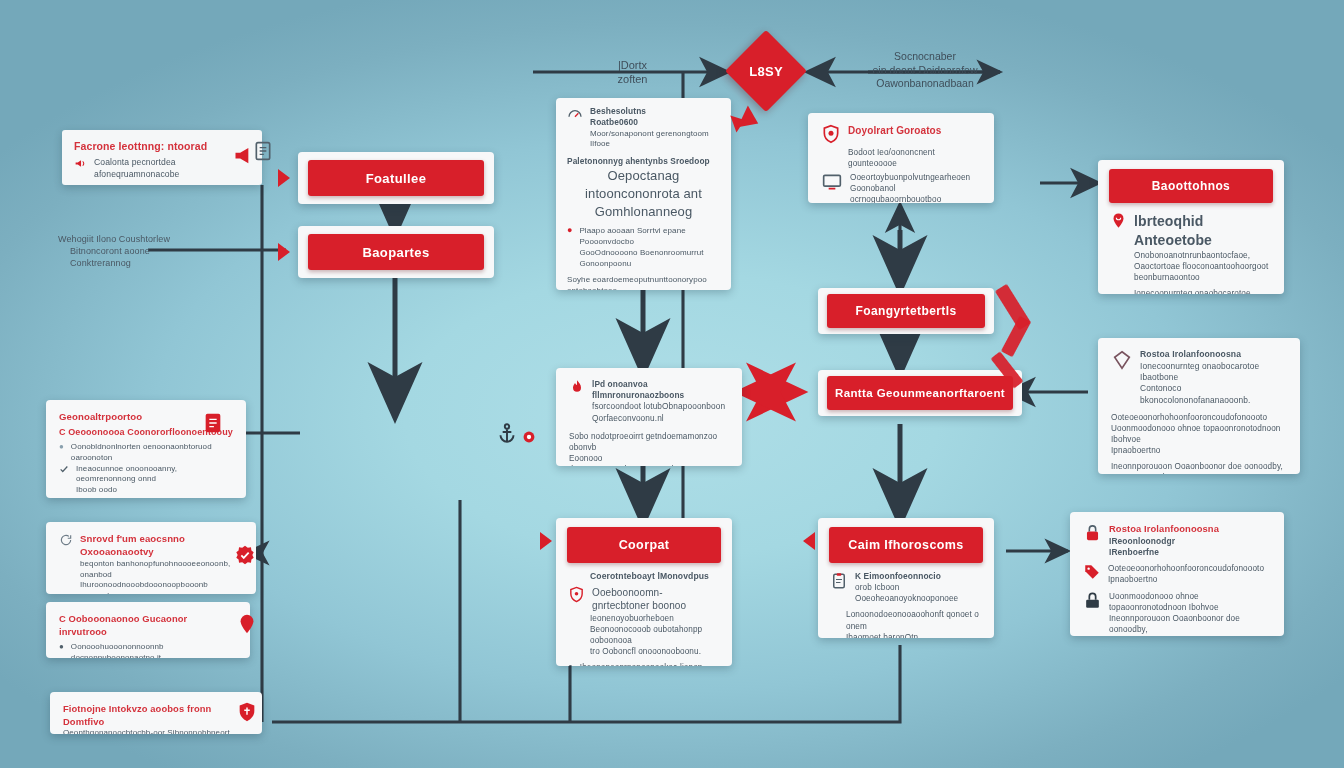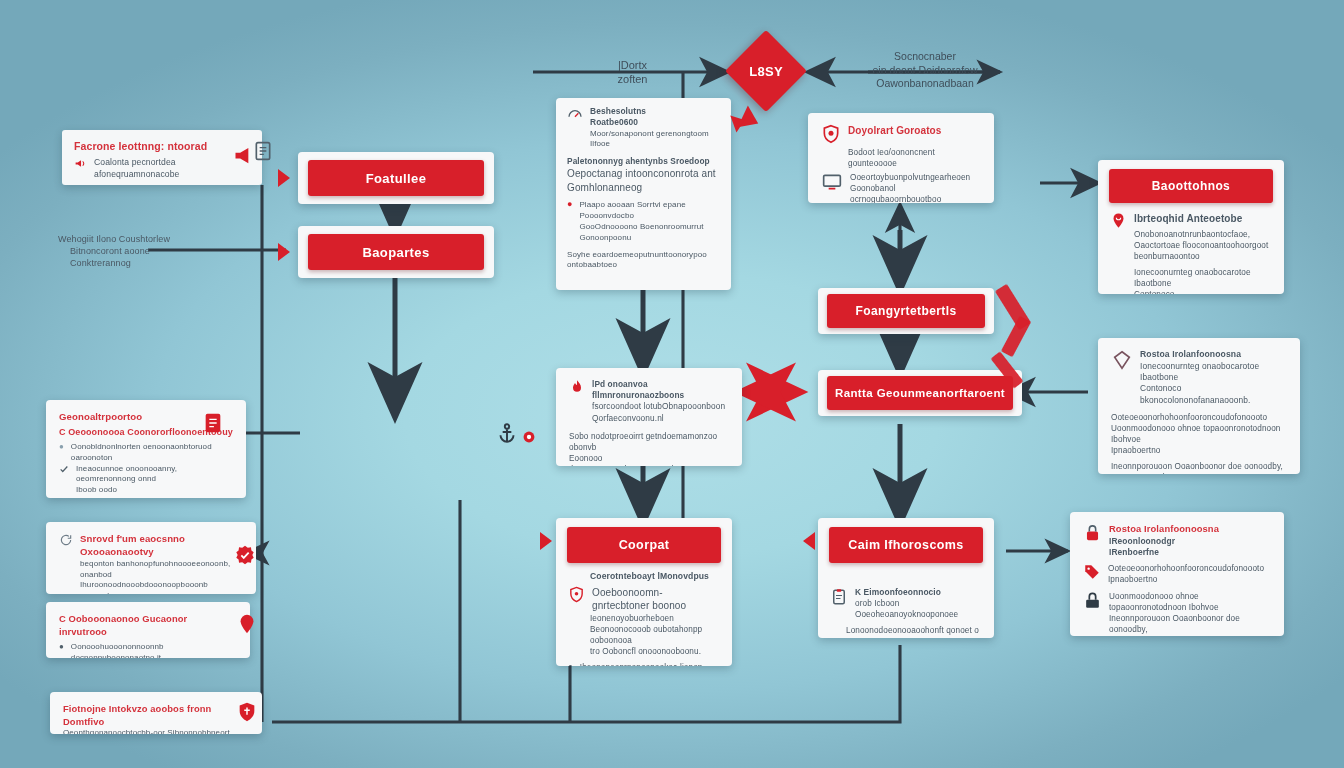--- a/index.html
+++ b/index.html
@@ -194,21 +194,21 @@
           <path d="M3 16a9 9 0 1118 0" fill="none" stroke="#51606B" stroke-width="2"></path>
           <path d="M12 16l5-5" stroke="#D81F2A" stroke-width="2"></path>
         </svg>
         <div>
           <div class="blur" style="font-size:8.4px;font-weight:bold;">Beshesolutns</div>
           <div class="blur" style="font-size:8.4px;font-weight:bold;">Roatbe0600</div>
           <div class="blur" style="font-size:8px;">Moor/sonaponont gerenongtoom Ilfooe</div>
         </div>
       </div>
       <div class="blur" style="font-size:8.3px;font-weight:bold;margin-top:6px;">Paletononnyg ahentynbs Sroedoop</div>
-      <div class="blur" style="font-size:10px;">Oepoctanag intooncononrota ant Gomhlonanneog</div>
+      <div class="blur" style="font-size:13px;text-align:center;">Oepoctanag intooncononrota ant Gomhlonanneog</div>
       <div class="row" style="margin-top:6px;">
         <span style="color:#D81F2A;font-size:9px;line-height:1;">●</span>
         <div>
           <div class="blur" style="font-size:8px;">Plaapo aooaan Sorrtvi epane Poooonvdocbo</div>
           <div class="blur" style="font-size:8px;">GooOdnoooono Boenonroomurrut Gonoonpoonu</div>
         </div>
       </div>
       <div class="blur" style="font-size:8px;margin-top:6px;">Soyhe eoardoemeoputnunttoonorypoo ontobaabtoeo</div>
 
     </div>
@@ -240,21 +240,21 @@
   <div class="card" style="left:1098px;top:160px;width:186px;height:134px;">
     <div class="hdrwrap">
       <div class="hdr" style="height:34px;font-size:12px;">Baoottohnos</div>
     </div>
     <div class="body" style="padding:9px 12px;">
       <div class="row">
         <svg class="icon" width="17" height="17" viewBox="0 0 24 24">
           <path d="M12 2a7 7 0 017 7c0 5-7 13-7 13S5 14 5 9a7 7 0 017-7z" fill="#D81F2A"></path>
           <path d="M9 8a3 3 0 006 0" stroke="#fff" stroke-width="1.6" fill="none"></path>
         </svg>
-        <div class="blur" style="font-size:10px;font-weight:bold;">lbrteoqhid Anteoetobe</div>
+        <div class="blur" style="font-size:14px;font-weight:bold;">lbrteoqhid Anteoetobe</div>
       </div>
       <div style="margin-left:24px;">
         <div class="blur" style="font-size:8.2px;">Onobonoanotnrunbaontocfaoe,</div>
         <div class="blur" style="font-size:8.2px;">Oaoctortoae flooconoantoohoorgoot</div>
         <div class="blur" style="font-size:8.2px;">beonburnaoontoo</div>
         <div class="blur" style="font-size:8.2px;margin-top:5px;">Ionecoonurnteg onaobocarotoe Ibaotbone</div>
         <div class="blur" style="font-size:8.2px;">Contonoco bkonocolononofananaooonb.</div>
       </div>
     </div>
   </div>
@@ -411,21 +411,21 @@
         </div>
       </div>
     </div>
   </div>
   <div class="chev chev-r" style="left:540px;top:532px;"></div>
 
   <div class="card" style="left:818px;top:518px;width:176px;height:120px;">
     <div class="hdrwrap">
       <div class="hdr" style="height:36px;font-size:12.5px;">Caim Ifhoroscoms</div>
     </div>
-    <div class="body" style="padding:24px 12px;">
+    <div class="body" style="padding:8px 12px;">
       <div class="row">
         <svg class="icon" width="18" height="20" viewBox="0 0 24 24">
           <rect x="5" y="3" width="14" height="18" rx="2" fill="none" stroke="#51606B" stroke-width="2"></rect>
           <rect x="9" y="1.5" width="6" height="3.5" rx="1" fill="#D81F2A"></rect>
           <path d="M8 10h8M8 14h6" stroke="#51606B" stroke-width="1.5"></path>
         </svg>
         <div>
           <div class="blur" style="font-size:8.4px;font-weight:bold;">K Eimoonfoeonnocio</div>
           <div class="blur" style="font-size:8.2px;">orob Icboon Ooeoheoanoyoknooponoee</div>
         </div>

